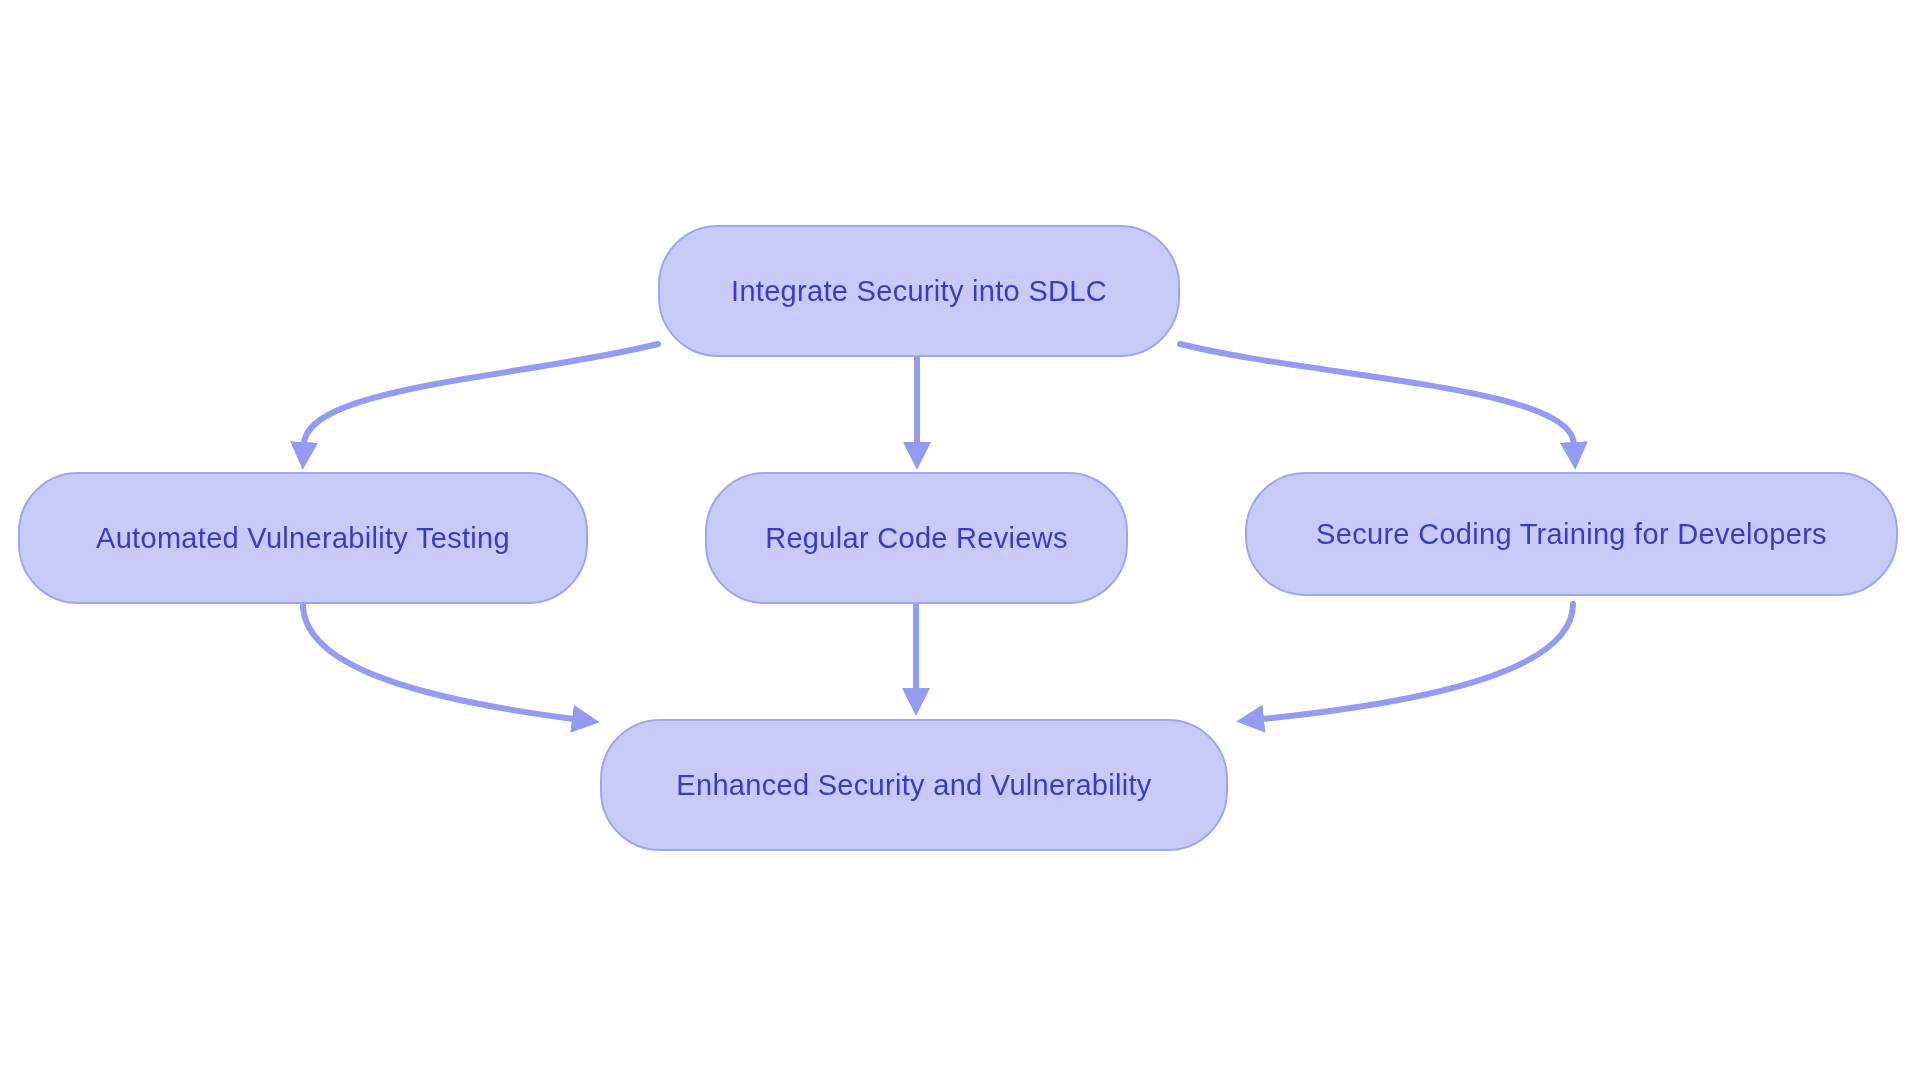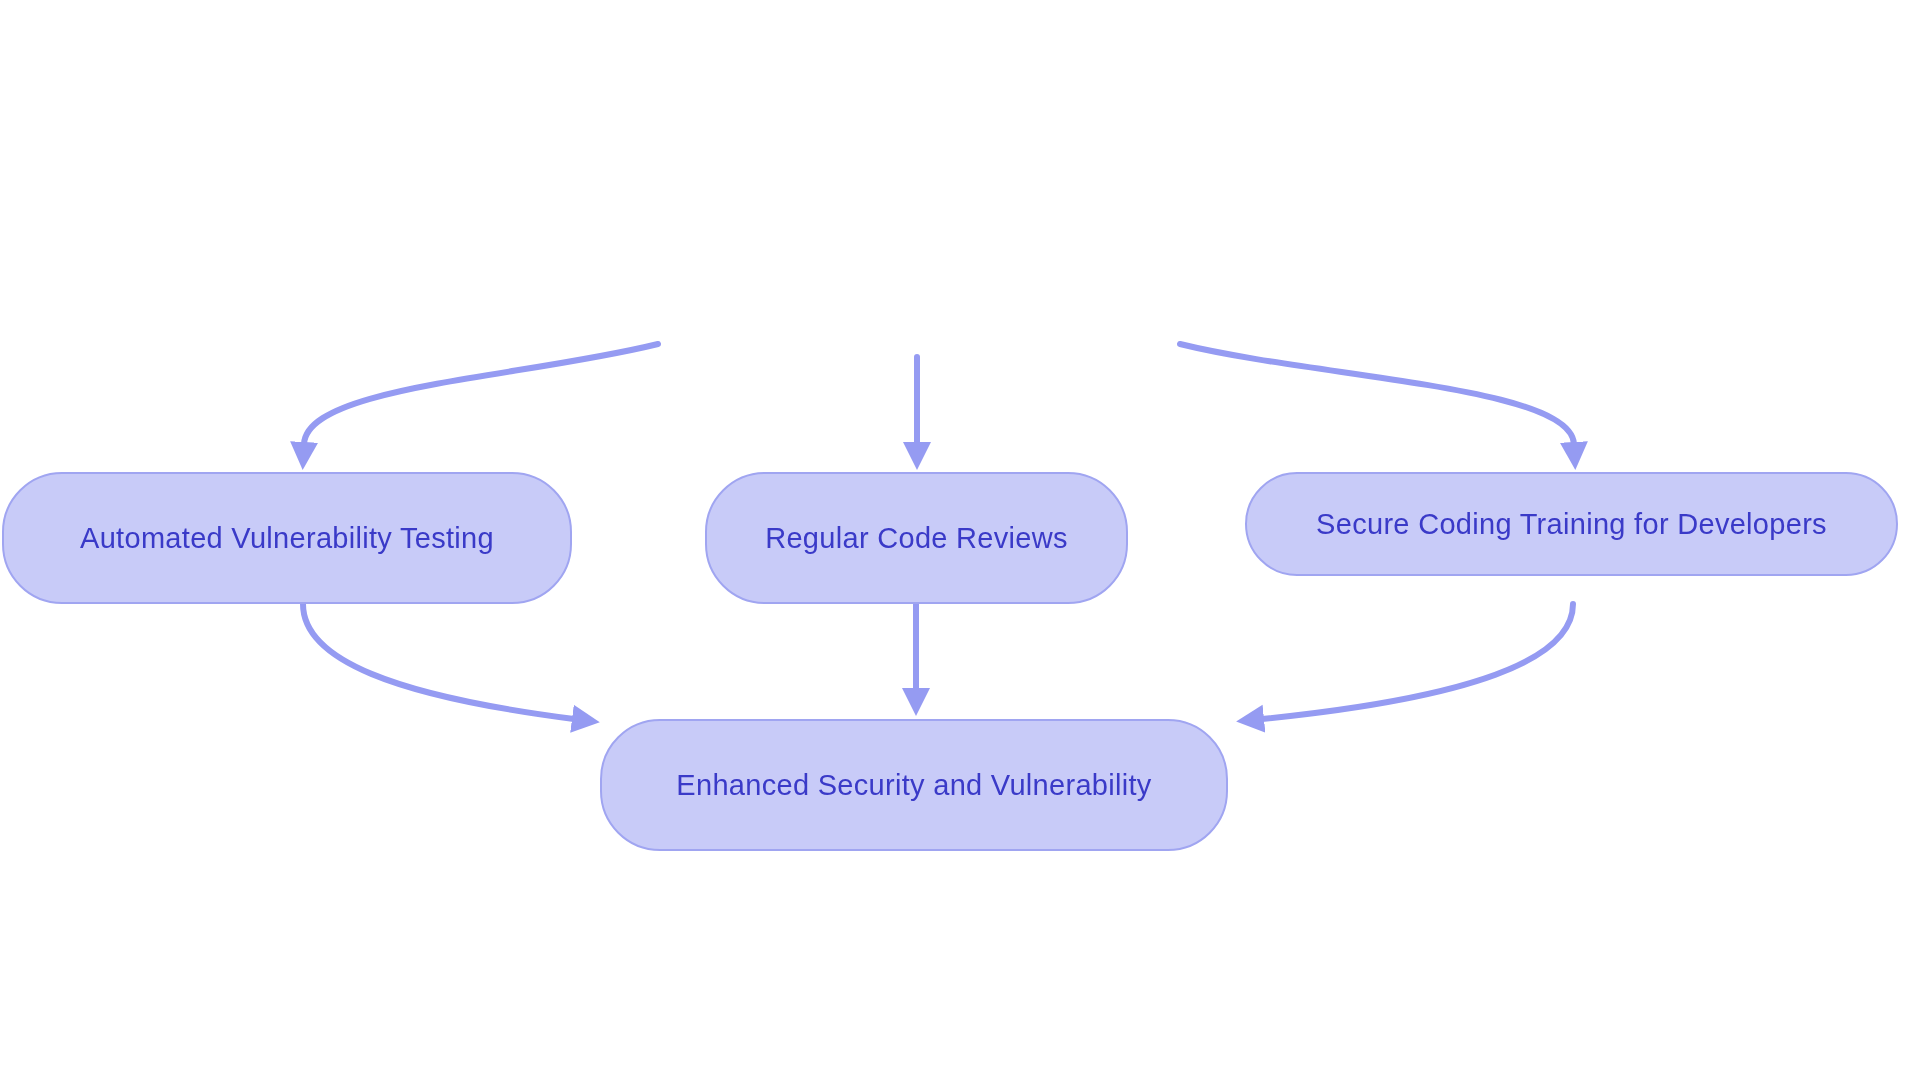--- a/index.html
+++ b/index.html
@@ -31,23 +31,23 @@
     display: flex;
     align-items: center;
     justify-content: center;
     text-align: center;
     color: #3a3ac8;
     font-size: 29px;
     letter-spacing: 0.3px;
     line-height: 1.2;
   }
   .node-top    { left: 658px;  top: 225px; width: 522px; height: 132px; }
-  .node-left   { left: 2px;   top: 472px; width: 570px; height: 132px; }
+  .node-left   { left: 18px;   top: 472px; width: 570px; height: 132px; }
   .node-middle { left: 705px;  top: 472px; width: 423px; height: 132px; }
-  .node-right  { left: 1245px; top: 472px; width: 653px; height: 104px; }
+  .node-right  { left: 1245px; top: 472px; width: 653px; height: 124px; }
   .node-bottom { left: 600px;  top: 719px; width: 628px; height: 132px; }
   .edge {
     fill: none;
     stroke: #959bf2;
     stroke-width: 6;
     stroke-linecap: round;
   }
 </style>
 </head>
 <body>
@@ -62,20 +62,23 @@
     </defs>
 
     <path class="edge" d="M 658 344 C 520 378 307 386 304 444" marker-end="url(#arrowhead)"></path>
     <path class="edge" d="M 917 357 L 917 444" marker-end="url(#arrowhead)"></path>
     <path class="edge" d="M 1180 344 C 1318 378 1571 386 1574 444" marker-end="url(#arrowhead)"></path>
     <path class="edge" d="M 303 604 C 303 660 395 696 574 719" marker-end="url(#arrowhead)"></path>
     <path class="edge" d="M 916 604 L 916 690" marker-end="url(#arrowhead)"></path>
     <path class="edge" d="M 1573 604 C 1573 660 1470 698 1262 719" marker-end="url(#arrowhead)"></path>
   </svg>
 
+  <div class="node node-top">
+    <span>Integrate Security into SDLC</span>
+  </div>
 
   <div class="node node-left">
     <span>Automated Vulnerability Testing</span>
   </div>
 
   <div class="node node-middle">
     <span>Regular Code Reviews</span>
   </div>
 
   <div class="node node-right">

